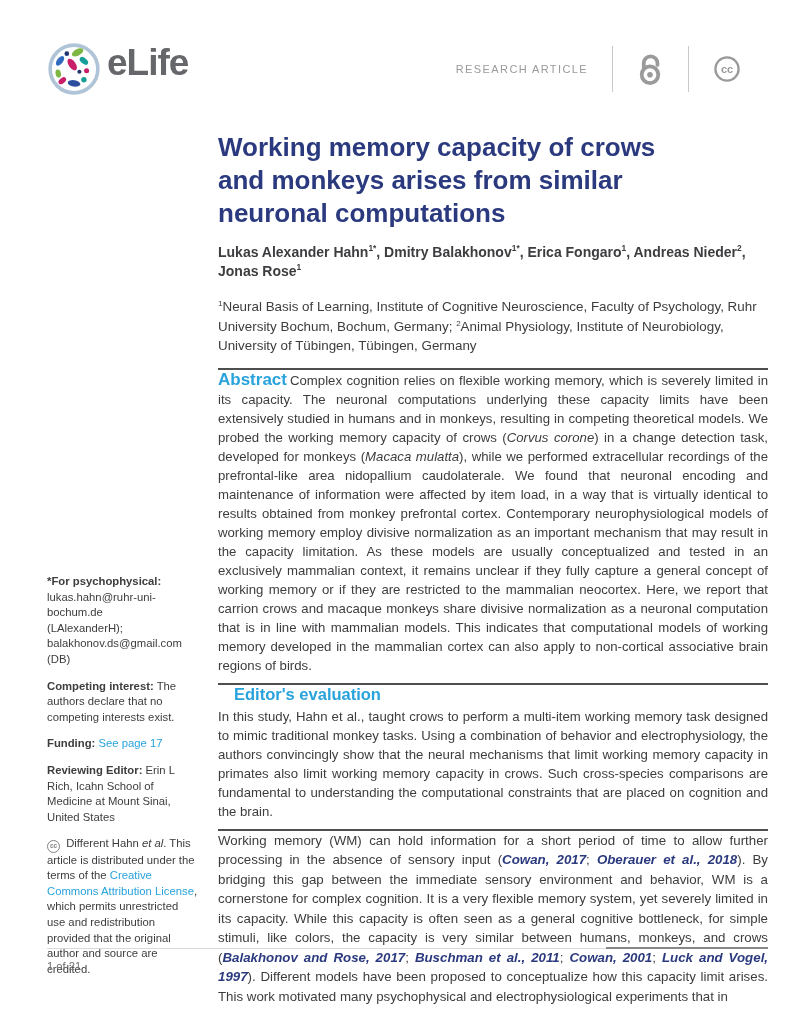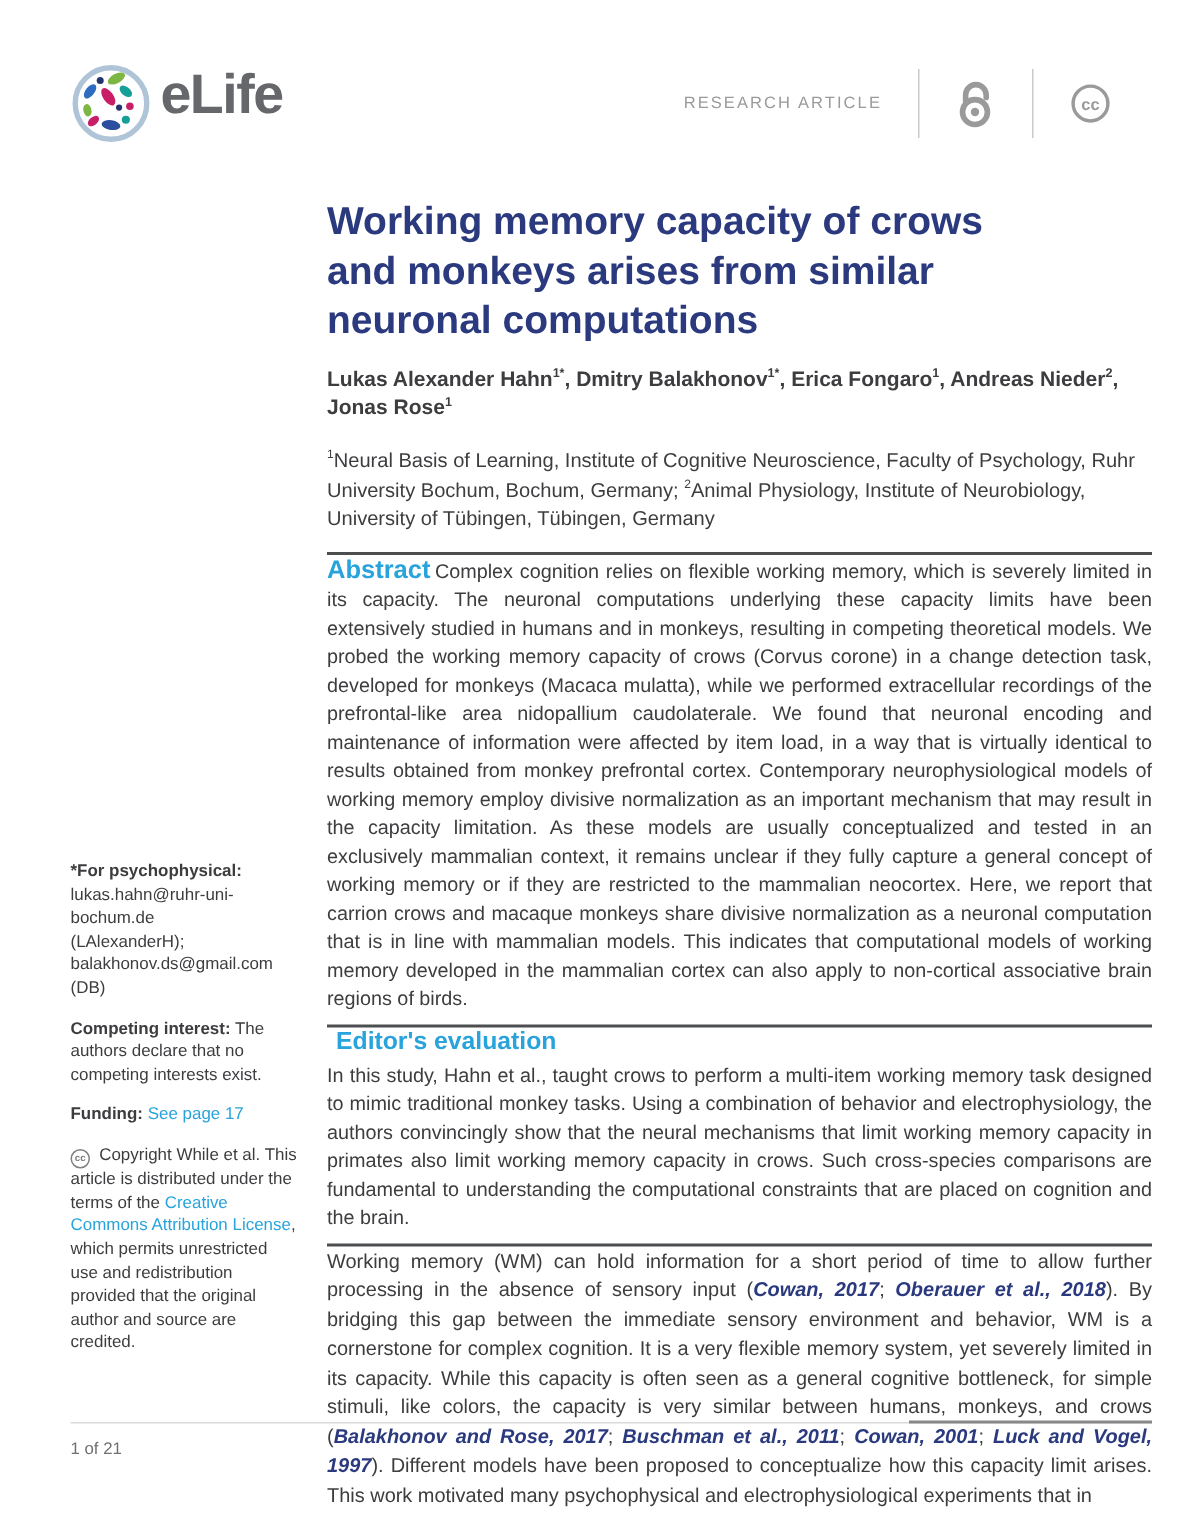--- a/index.html
+++ b/index.html
@@ -21,26 +21,26 @@
            color:#2b3a7e;white-space:pre-line;}
   p.authors{margin:0 0 14px;font-size:14px;line-height:19px;font-weight:700;
             color:#3d3d40;white-space:pre-line;}
   p.affiliations{margin:16px 0 12px;font-size:13.4px;line-height:19.5px;color:#3d3d40;}
   hr.rule{border:0;height:2px;background:#4d4e50;margin:0;}
   .r1{margin-bottom:12px;}
   .r2{margin-bottom:13px;}
   .r3{margin-bottom:15px;}
   p.abstract{margin:0 0 8px;font-size:13.2px;line-height:19px;text-align:justify;}
   .abstract-head{font-size:17px;font-weight:700;color:#28a3dc;padding-right:3px;}
-  h2.cyan-head{margin:0 6px 3px;font-size:16.5px;font-weight:700;color:#28a3dc;}
+  h2.cyan-head{margin:0 16px 3px;font-size:16.5px;font-weight:700;color:#28a3dc;}
   p.body-par{margin:0 0 8px;font-size:13.2px;line-height:19px;text-align:justify;}
   h2.gray-head{margin:0 0 6px;font-size:21px;font-weight:700;color:#595a5c;}
   p.intro-par{margin:0;font-size:13.3px;line-height:19.5px;text-align:justify;}
 
-  .seg-i{}
+  .seg-i{font-style:italic;}
   .seg-b{font-weight:700;}
   .seg-cite{font-weight:700;font-style:italic;color:#2b3a7e;}
   .seg-link{color:#28a3dc;}
   sup.seg-sup{font-size:60%;line-height:0;vertical-align:super;}
   .seg-cc{display:inline-flex;align-items:center;justify-content:center;
           width:11px;height:11px;border:1px solid #7f7f81;border-radius:50%;
           font-size:6.5px;font-weight:700;color:#7f7f81;vertical-align:-1px;
           margin-right:3px;letter-spacing:0;}
 
   
@@ -126,22 +126,23 @@
 lukas.hahn@ruhr-uni-bochum.de
 (LAlexanderH);
 balakhonov.ds@gmail.com (DB)</span></p>
 
     <p><span class="seg-b">Competing interest:</span><span> The authors declare that no competing interests exist.</span></p>
 
     <p><span class="seg-b">Funding:</span>
        <a class="seg-link">See page 17</a></p>
 
 
+    <p><span class="seg-b">Reviewing Editor:</span><span> Erin L Rich, Icahn School of Medicine at Mount Sinai, United States</span></p>
 
-    <p><span><span class="seg-cc">cc</span><span> Copyright While </span><span class="seg-i">et al</span><span>. This article is distributed under the terms of the </span></span><a class="seg-link">Creative Commons Attribution License</a><span>, which permits unrestricted use and redistribution provided that the original author and source are credited.</span></p>
+    <p><span><span class="seg-cc">cc</span><span> Different Hahn </span><span class="seg-i">et al</span><span>. This article is distributed under the terms of the </span></span><a class="seg-link">Creative Commons Attribution License</a><span>, which permits unrestricted use and redistribution provided that the original author and source are credited.</span></p>
   </aside>
 
   <div class="foot-hairline"></div>
   <div class="foot-dark"></div>
   <footer class="footer-row">
     <span>1 of 21</span>
   </footer>
 
 </div>
 

